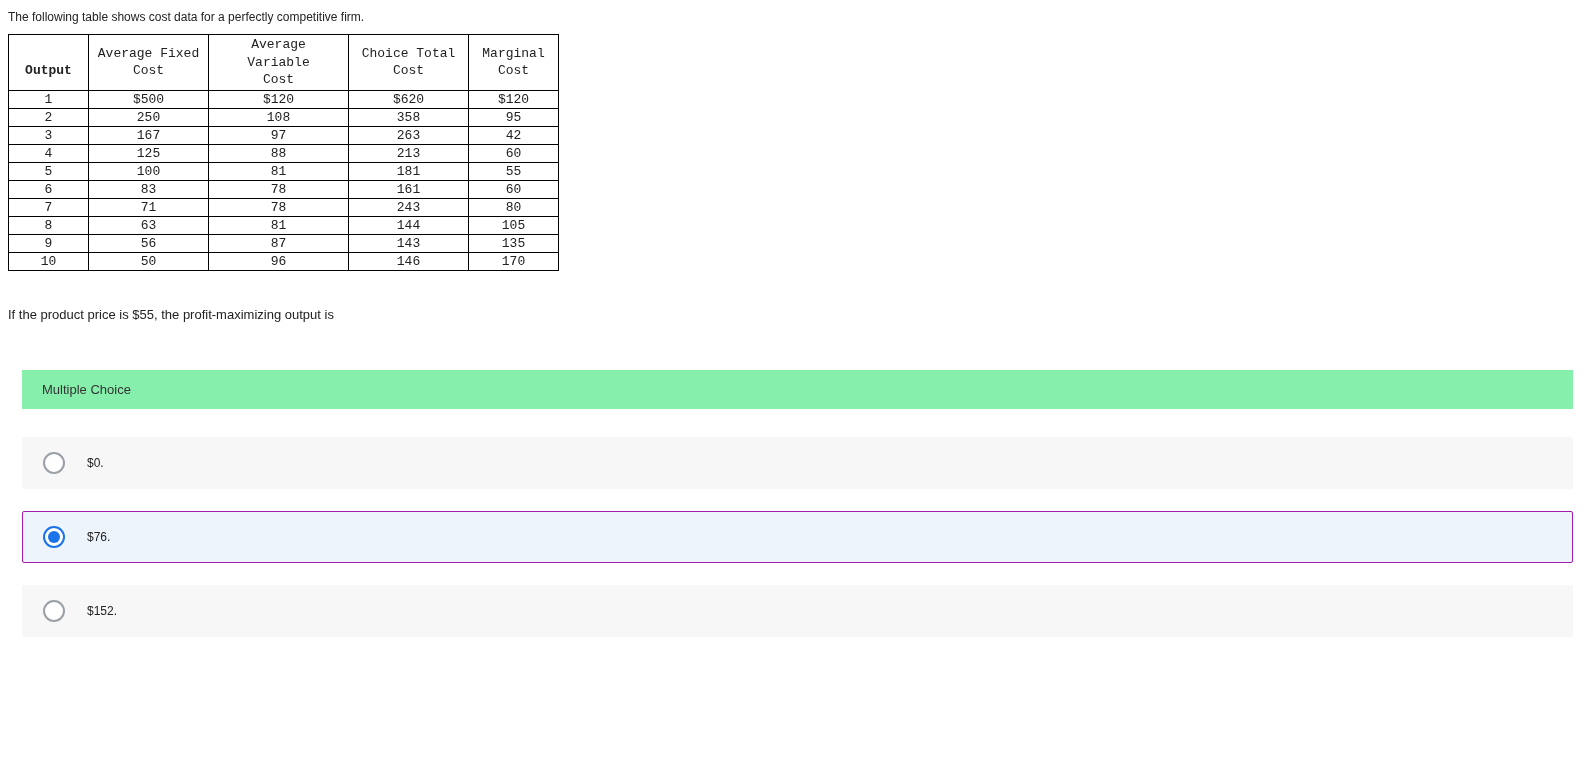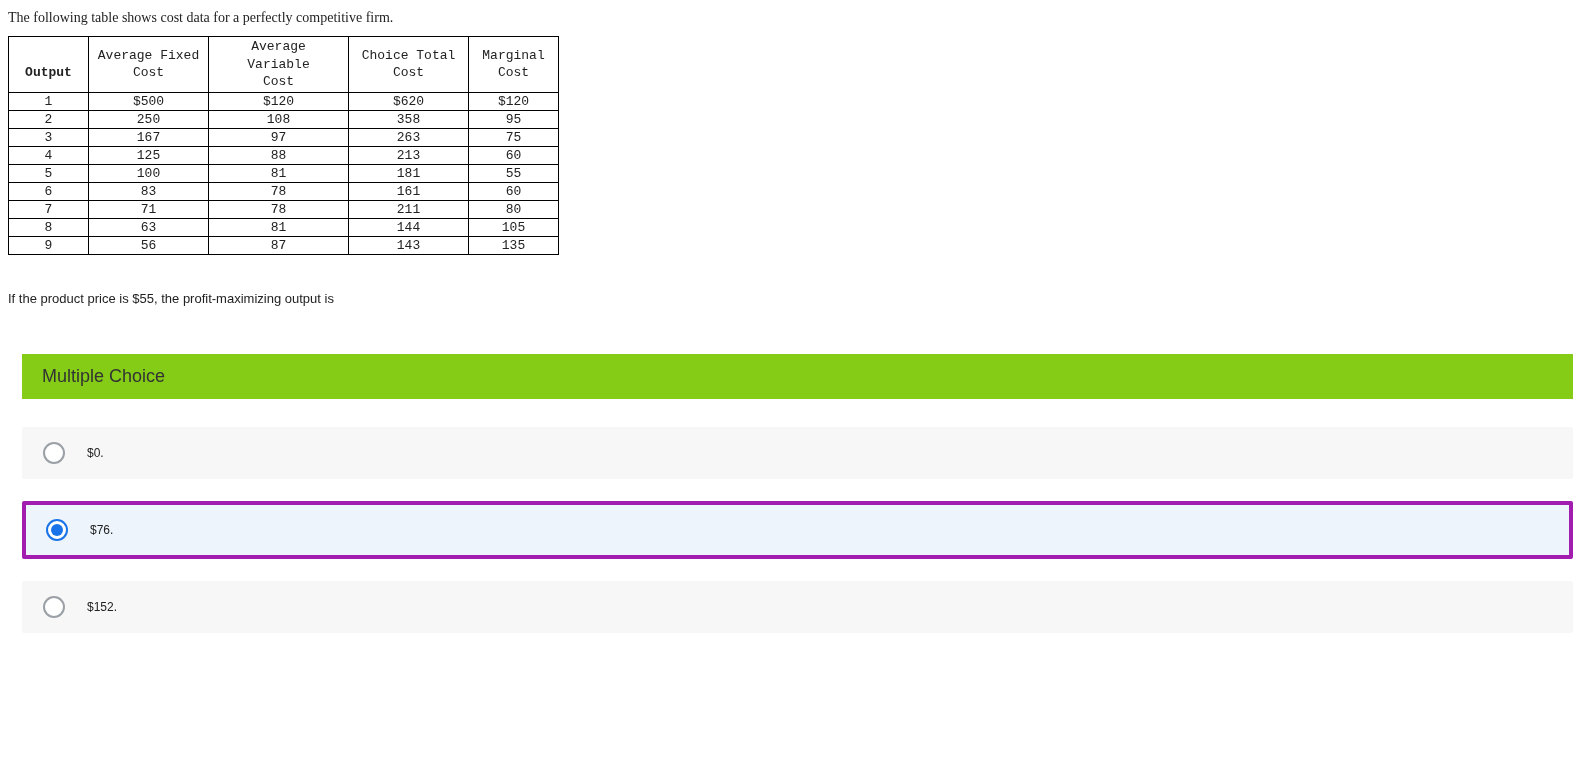--- a/index.html
+++ b/index.html
@@ -5,23 +5,22 @@
   * { box-sizing: border-box; }
   body {
     margin: 0;
     padding: 8px;
     font-family: Arial, Helvetica, sans-serif;
     font-size: 13px;
     color: #222;
     background: #fff;
   }
   .intro {
-    font-size: 14px;
+    font-size: 12px;
     margin: 2px 0 10px 0;
-    font-family: Liberation Serif, serif;
   }
   table.cost {
     border-collapse: collapse;
     font-family: "Courier New", Courier, monospace;
     font-size: 13px;
     margin-bottom: 14px;
   }
   table.cost th, table.cost td {
     border: 1px solid #000;
     padding: 1px 8px;
@@ -38,39 +37,39 @@
   table.cost .col-mc  { width: 90px; }
   .question {
     font-size: 13px;
     margin-bottom: 48px;
     margin-top: 36px;
   }
   .mc-block {
     margin: 0 14px;
   }
   .mc-title {
-    background: #84cc16;
+    background: #86efac;
     padding: 12px 20px;
-    font-size: 18px;
+    font-size: 13px;
     color: #333;
     margin-bottom: 28px;
   }
   .option {
     display: flex;
     align-items: center;
     background: #f7f7f7;
     border: 1px solid #f7f7f7;
     border-radius: 2px;
     padding: 14px 20px;
     margin-bottom: 22px;
     cursor: pointer;
   }
   .option.selected {
     background: #eef4fc;
-    border: 4px solid #a21caf;
+    border: 1px solid #a21caf;
   }
   .radio {
     width: 22px;
     height: 22px;
     border: 2px solid #9aa0a6;
     border-radius: 50%;
     margin-right: 22px;
     flex: 0 0 auto;
     position: relative;
     background: #fff;
@@ -129,21 +128,21 @@
         <td>250</td>
         <td>108</td>
         <td>358</td>
         <td>95</td>
       </tr>
       <tr>
         <td>3</td>
         <td>167</td>
         <td>97</td>
         <td>263</td>
-        <td>75</td>
+        <td>42</td>
       </tr>
       <tr>
         <td>4</td>
         <td>125</td>
         <td>88</td>
         <td>213</td>
         <td>60</td>
       </tr>
       <tr>
         <td>5</td>
@@ -156,36 +155,43 @@
         <td>6</td>
         <td>83</td>
         <td>78</td>
         <td>161</td>
         <td>60</td>
       </tr>
       <tr>
         <td>7</td>
         <td>71</td>
         <td>78</td>
-        <td>211</td>
+        <td>243</td>
         <td>80</td>
       </tr>
       <tr>
         <td>8</td>
         <td>63</td>
         <td>81</td>
         <td>144</td>
         <td>105</td>
       </tr>
       <tr>
         <td>9</td>
         <td>56</td>
         <td>87</td>
         <td>143</td>
         <td>135</td>
+      </tr>
+      <tr>
+        <td>10</td>
+        <td>50</td>
+        <td>96</td>
+        <td>146</td>
+        <td>170</td>
       </tr>
     </tbody>
 </table>
 
 <p class="question">If the product price is $55, the profit-maximizing output is</p>
 
 <div class="mc-block">
   <div class="mc-title">Multiple Choice</div>
   <div id="options">
       <div class="option">

